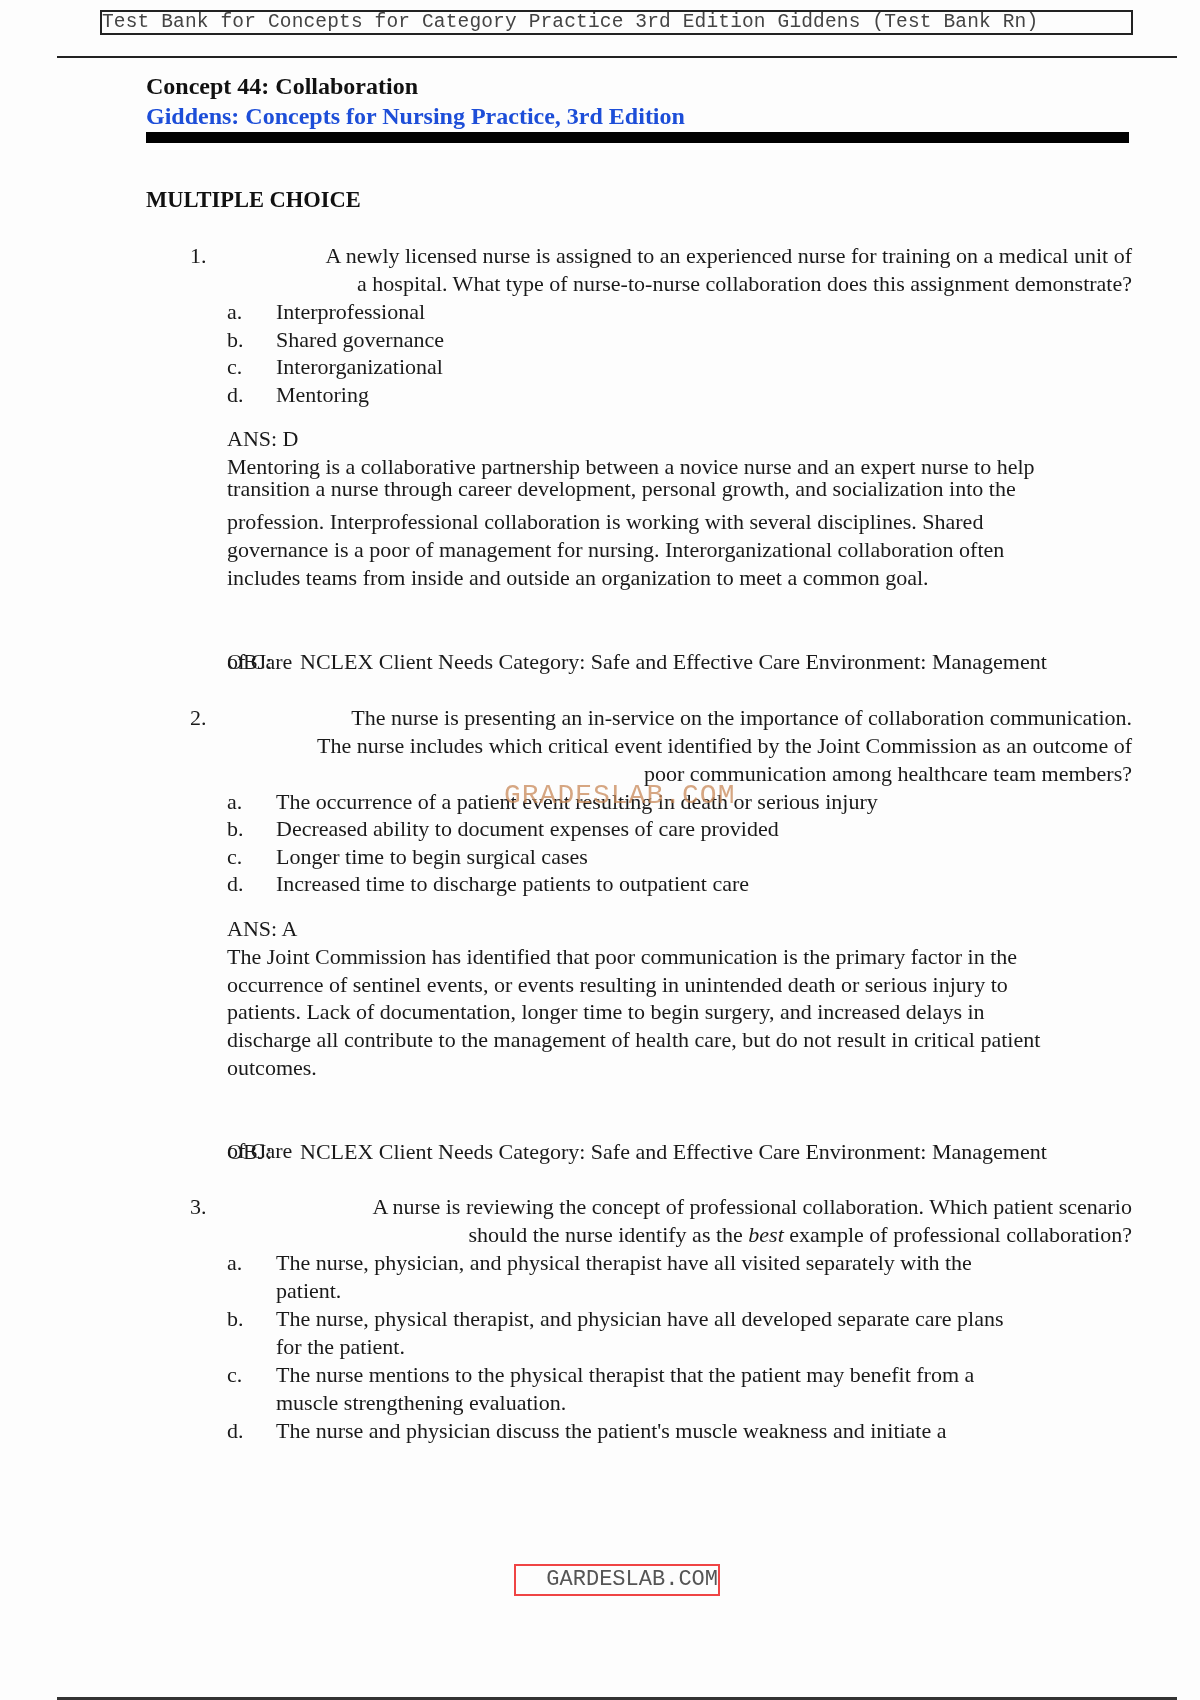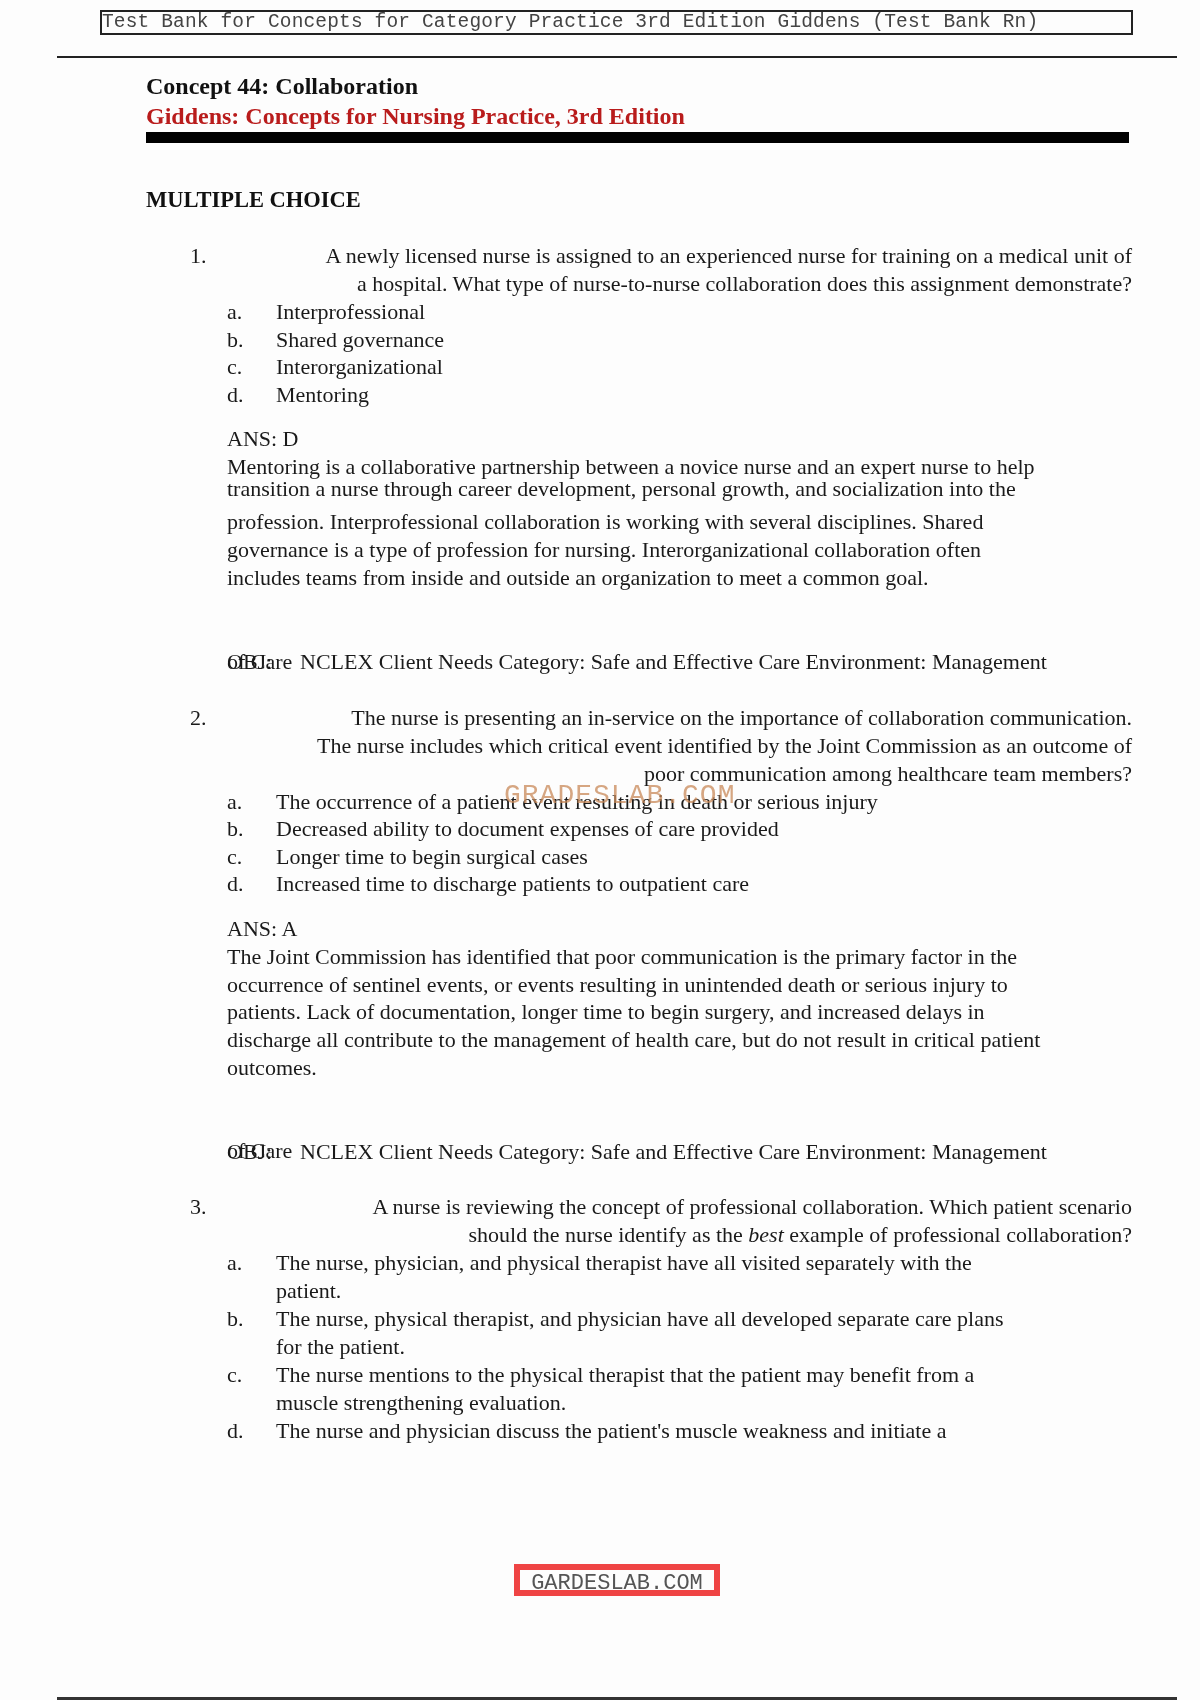--- a/index.html
+++ b/index.html
@@ -28,21 +28,21 @@
       width: 1120px; height: 2px; background: #222;
     }
     .concept-title {
       position: absolute; left: 146px; top: 71px;
       font-weight: bold; font-size: 24px; line-height: 30px;
       color: #111;
     }
     .book-title {
       position: absolute; left: 146px; top: 101px;
       font-weight: bold; font-size: 24px; line-height: 30px;
-      color: #b91c1c;
+      color: #1d4ed8;
       text-align: center;
     }
     .heavy-rule {
       position: absolute; left: 146px; top: 132px;
       width: 983px; height: 11px; background: #000;
     }
     .section-heading {
       position: absolute; left: 146px; top: 186px;
       font-weight: bold; font-size: 22.5px; line-height: 28px;
       color: #111;
@@ -55,24 +55,24 @@
     .obj-label { display: inline-block; width: 73px; margin-top: 28px; }
     .watermark {
       position: absolute; left: 504px; top: 780px;
       font-family: "Liberation Mono", monospace;
       font-size: 28px; color: #c98a5a; opacity: 0.75;
       letter-spacing: 1px;
     }
     .footer-badge {
       position: absolute; left: 514px; top: 1564px;
       width: 206px; height: 32px;
-      border: 6px solid #ef4444; box-sizing: border-box;
+      border: 2px solid #ef4444; box-sizing: border-box;
       font-family: "Liberation Mono", monospace;
       font-size: 22px; line-height: 28px; color: #555;
-      text-align: center; overflow: hidden; white-space: nowrap;
+      text-align: right; overflow: hidden; white-space: nowrap;
     }
     .bottom-rule {
       position: absolute; left: 57px; top: 1697px;
       width: 1120px; height: 3px; background: #333;
     }
     em { font-style: italic; }
   </style>
 </head>
 <body>
 
@@ -94,21 +94,21 @@
   <div class="opt-text" style="top:326px">Shared governance</div>
   <div class="opt-letter" style="top:353px">c.</div>
   <div class="opt-text" style="top:353px">Interorganizational</div>
   <div class="opt-letter" style="top:381px">d.</div>
   <div class="opt-text" style="top:381px">Mentoring</div>
 
   <div class="ans" style="top:425px">ANS:  D</div>
   <div class="rat" style="top:453px">Mentoring is a collaborative partnership between a novice nurse and an expert nurse to help</div>
   <div class="rat" style="top:475px">transition a nurse through career development, personal growth, and socialization into the</div>
   <div class="rat" style="top:508px">profession. Interprofessional collaboration is working with several disciplines. Shared</div>
-  <div class="rat" style="top:536px">governance is a type of profession for nursing. Interorganizational collaboration often</div>
+  <div class="rat" style="top:536px">governance is a poor of management for nursing. Interorganizational collaboration often</div>
   <div class="rat" style="top:564px">includes teams from inside and outside an organization to meet a common goal.</div>
 
   <div class="obj" style="top:620px"><span class="obj-label">OBJ:</span><span>NCLEX Client Needs Category: Safe and Effective Care Environment: Management</span></div>
   <div class="obj" style="top:648px">of Care</div>
 </div>
 
 <div>
   <div class="q-num" style="top:704px">2.</div>
   <div class="q-text" style="top:704px">The nurse is presenting an in-service on the importance of collaboration communication.</div>
   <div class="q-text" style="top:732px">The nurse includes which critical event identified by the Joint Commission as an outcome of</div>

